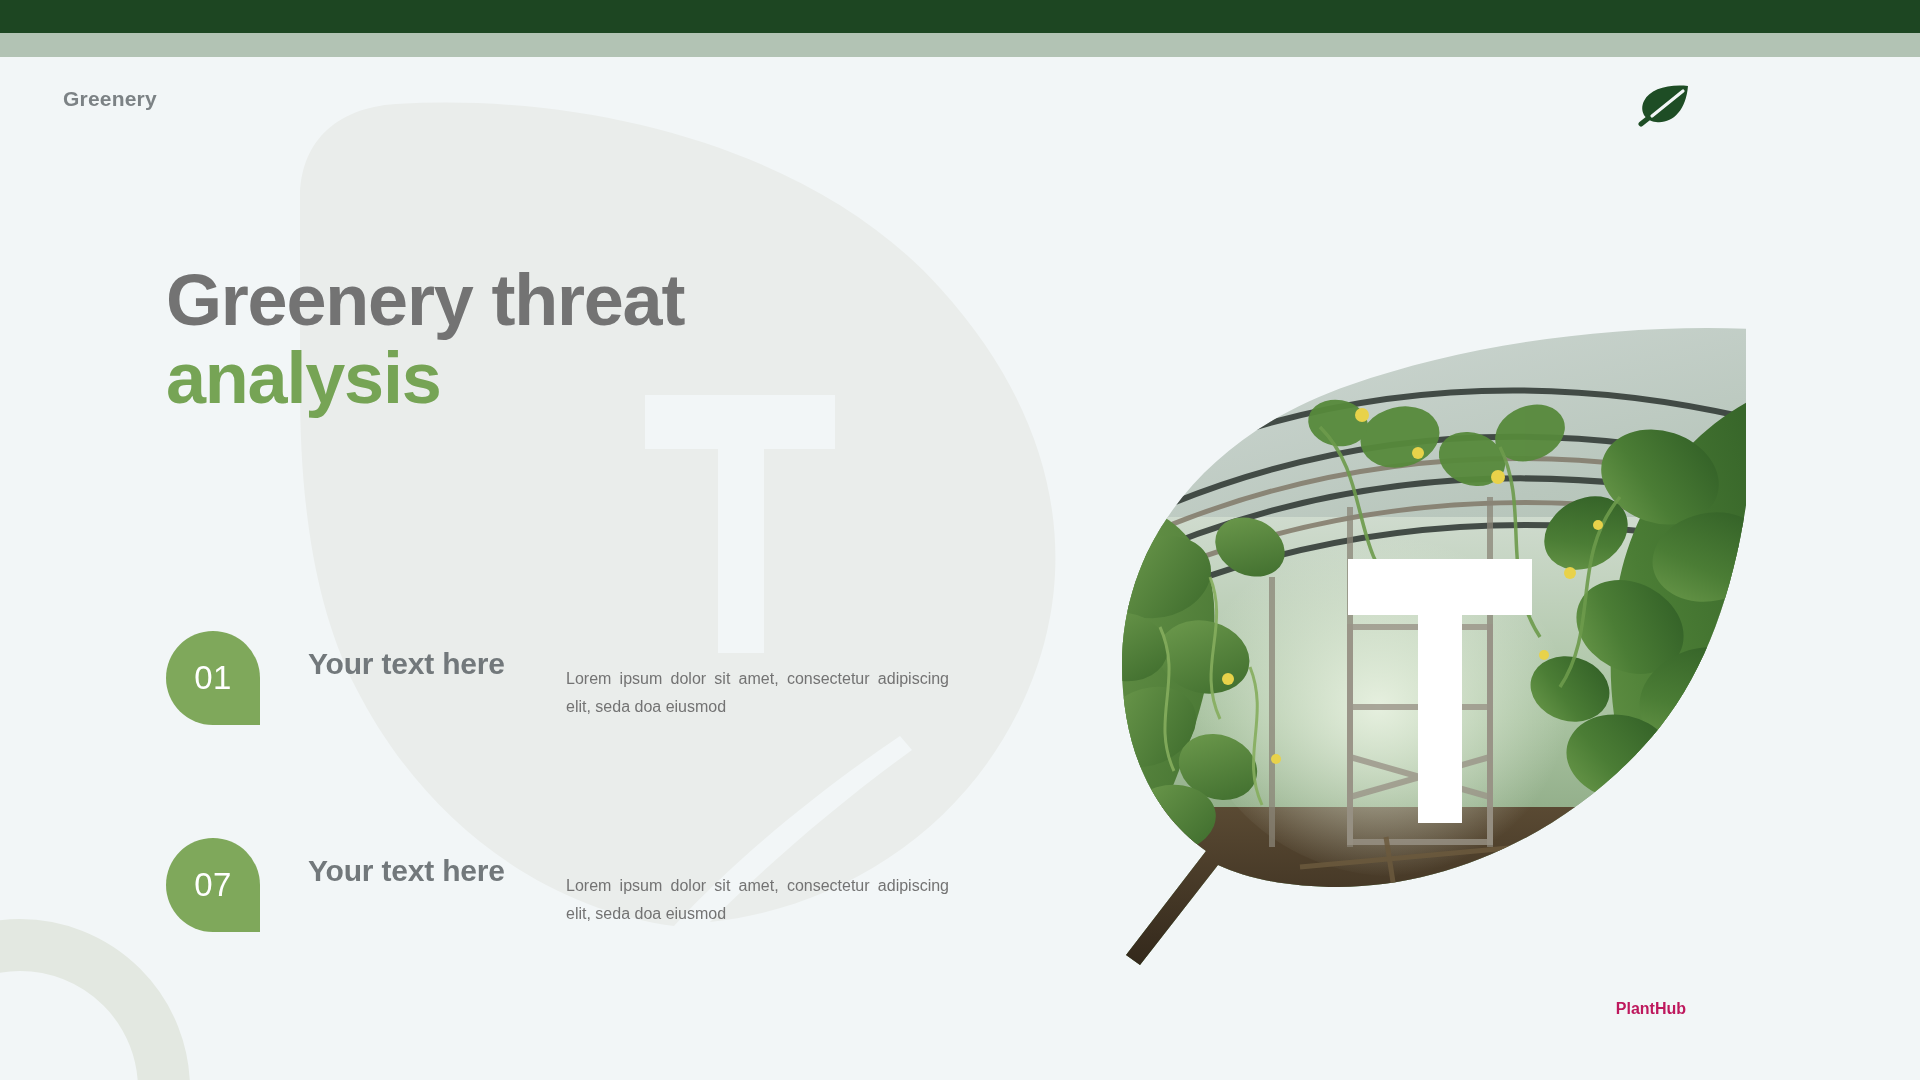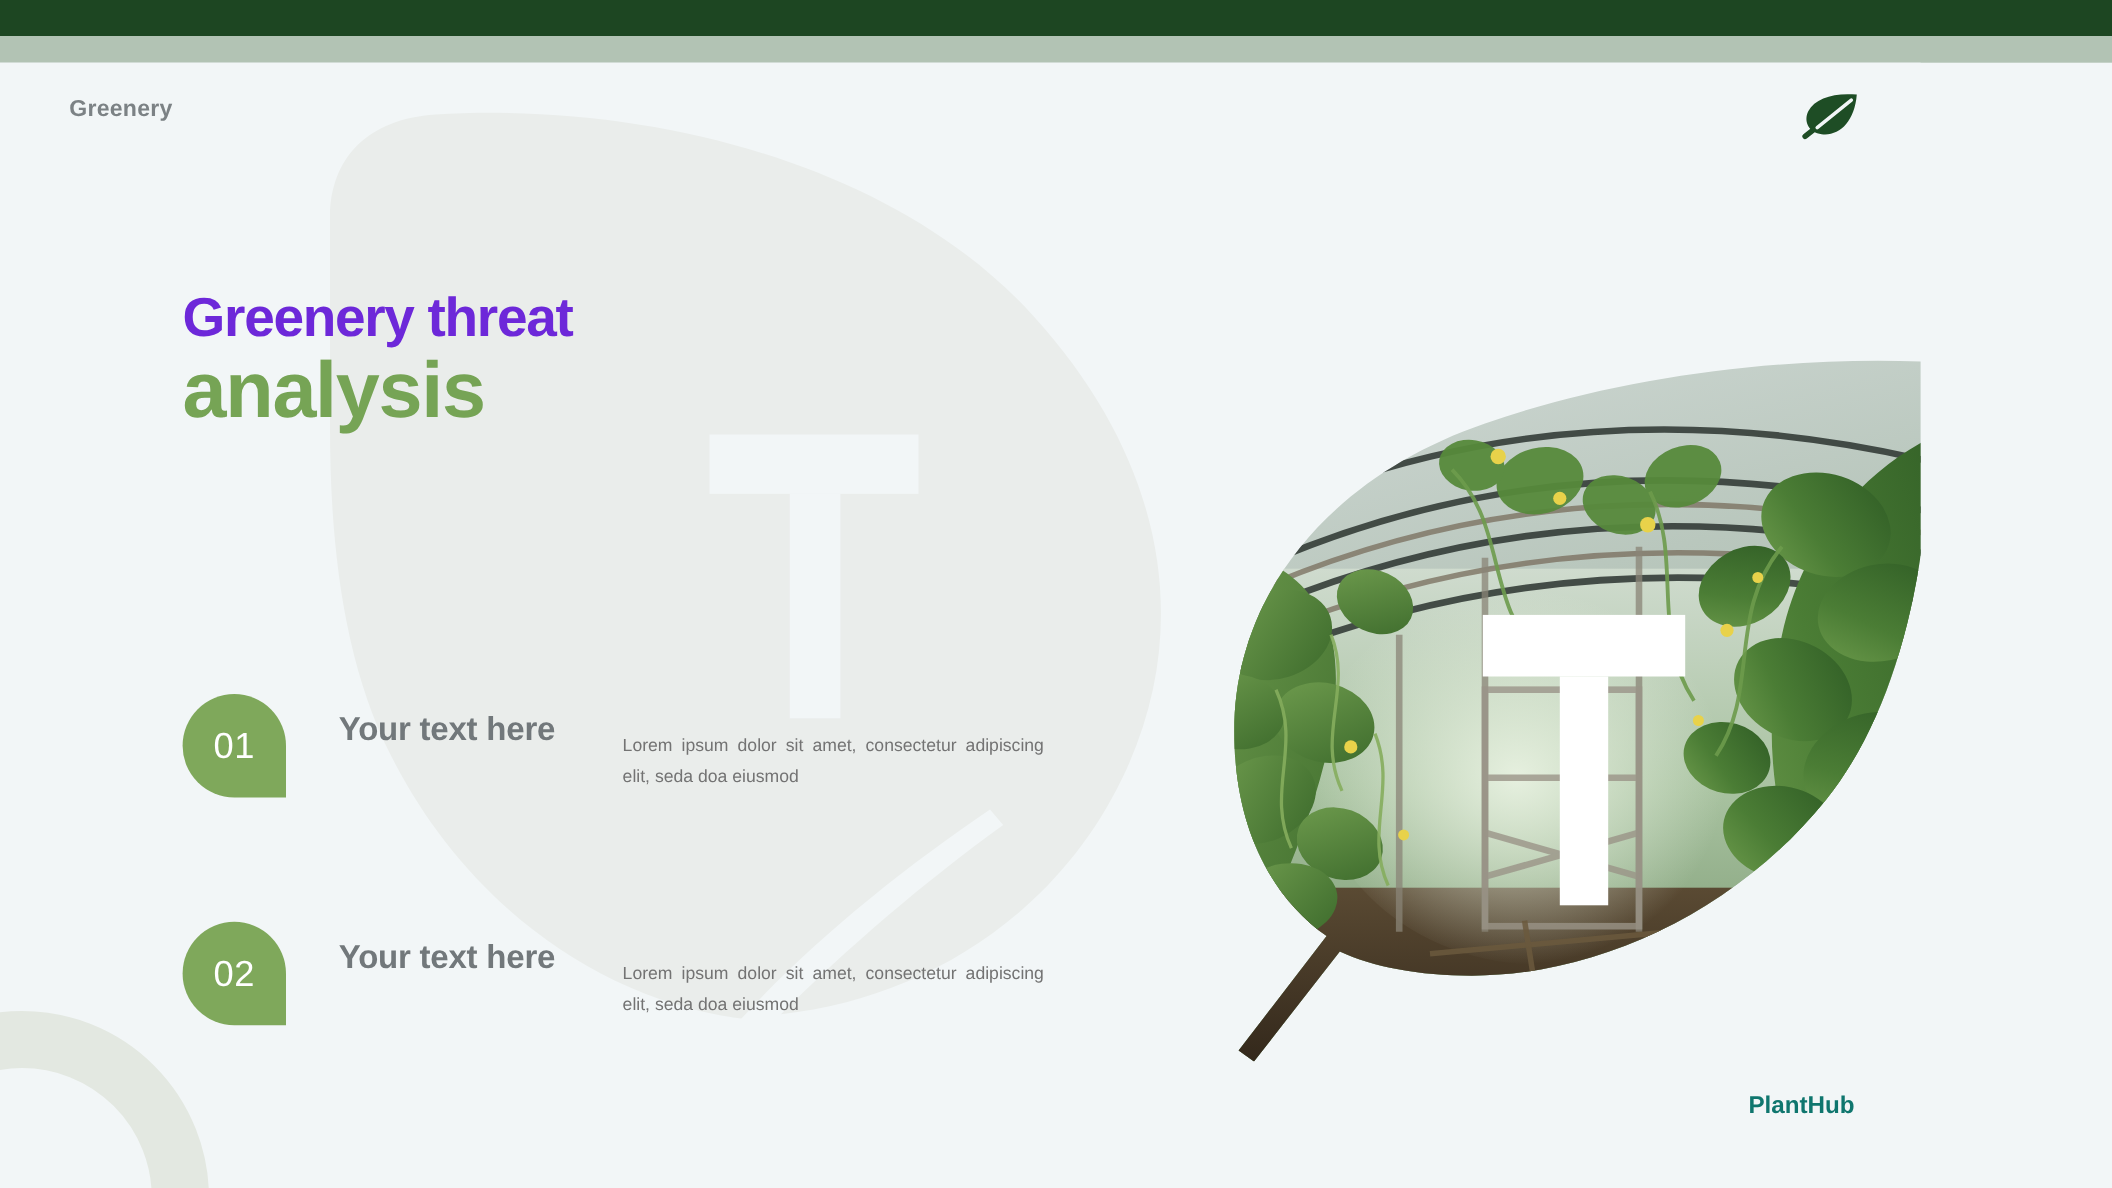--- a/index.html
+++ b/index.html
@@ -67,21 +67,21 @@
   #leaf-logo{
     position:absolute; right:54px; top:26px; width:54px; height:46px;
   }
   #leaf-logo svg{ width:100%; height:100%; display:block; }
 
   
   #title-block{
     position:absolute; left:166px; top:205px; width:760px; z-index:6;
   }
   .title-line-1{
-    font-size:50px; font-weight:bold; color:#6d28d9;
+    font-size:72px; font-weight:bold; color:#737373;
     line-height:1.06; letter-spacing:-1.2px;
   }
   .title-line-2{
     font-size:72px; font-weight:bold; color:#76A455;
     line-height:1.12; letter-spacing:-1.2px;
   }
 
   
   .feature-row{
     position:absolute; left:166px; width:800px; height:150px; z-index:6;
@@ -114,21 +114,21 @@
   
   #photo-leaf{
     position:absolute; left:1100px; top:270px;
     width:660px; height:640px; z-index:4;
   }
   #photo-leaf svg{ width:100%; height:100%; display:block; }
 
   
   #footer-brand{
     position:absolute; right:60px; bottom:62px;
-    font-size:22px; font-weight:bold; color:#0f766e;
+    font-size:16px; font-weight:bold; color:#be185d;
   }
 </style>
 </head>
 <body>
 
 <div id="top-bar-dark"></div>
 <div id="top-bar-sage"></div>
 
 <div id="slide">
 
@@ -165,21 +165,21 @@
     <div class="title-line-2">analysis</div>
   </div>
 
   <div class="feature-row" id="feature-row-1">
     <div class="badge">01</div>
     <div class="feature-heading">Your text here</div>
     <div class="feature-body">Lorem ipsum dolor sit amet, consectetur adipiscing elit, seda doa eiusmod</div>
   </div>
 
   <div class="feature-row" id="feature-row-2">
-    <div class="badge">02</div>
+    <div class="badge">07</div>
     <div class="feature-heading">Your text here</div>
     <div class="feature-body">Lorem ipsum dolor sit amet, consectetur adipiscing elit, seda doa eiusmod</div>
   </div>
 
   <div id="photo-leaf">
     <svg viewBox="0 0 660 640" xmlns="http://www.w3.org/2000/svg">
       <defs>
         <clipPath id="leafClip">
           <path d="M655 2 C 660 140, 640 300, 560 400
                    C 478 502, 352 560, 238 560

